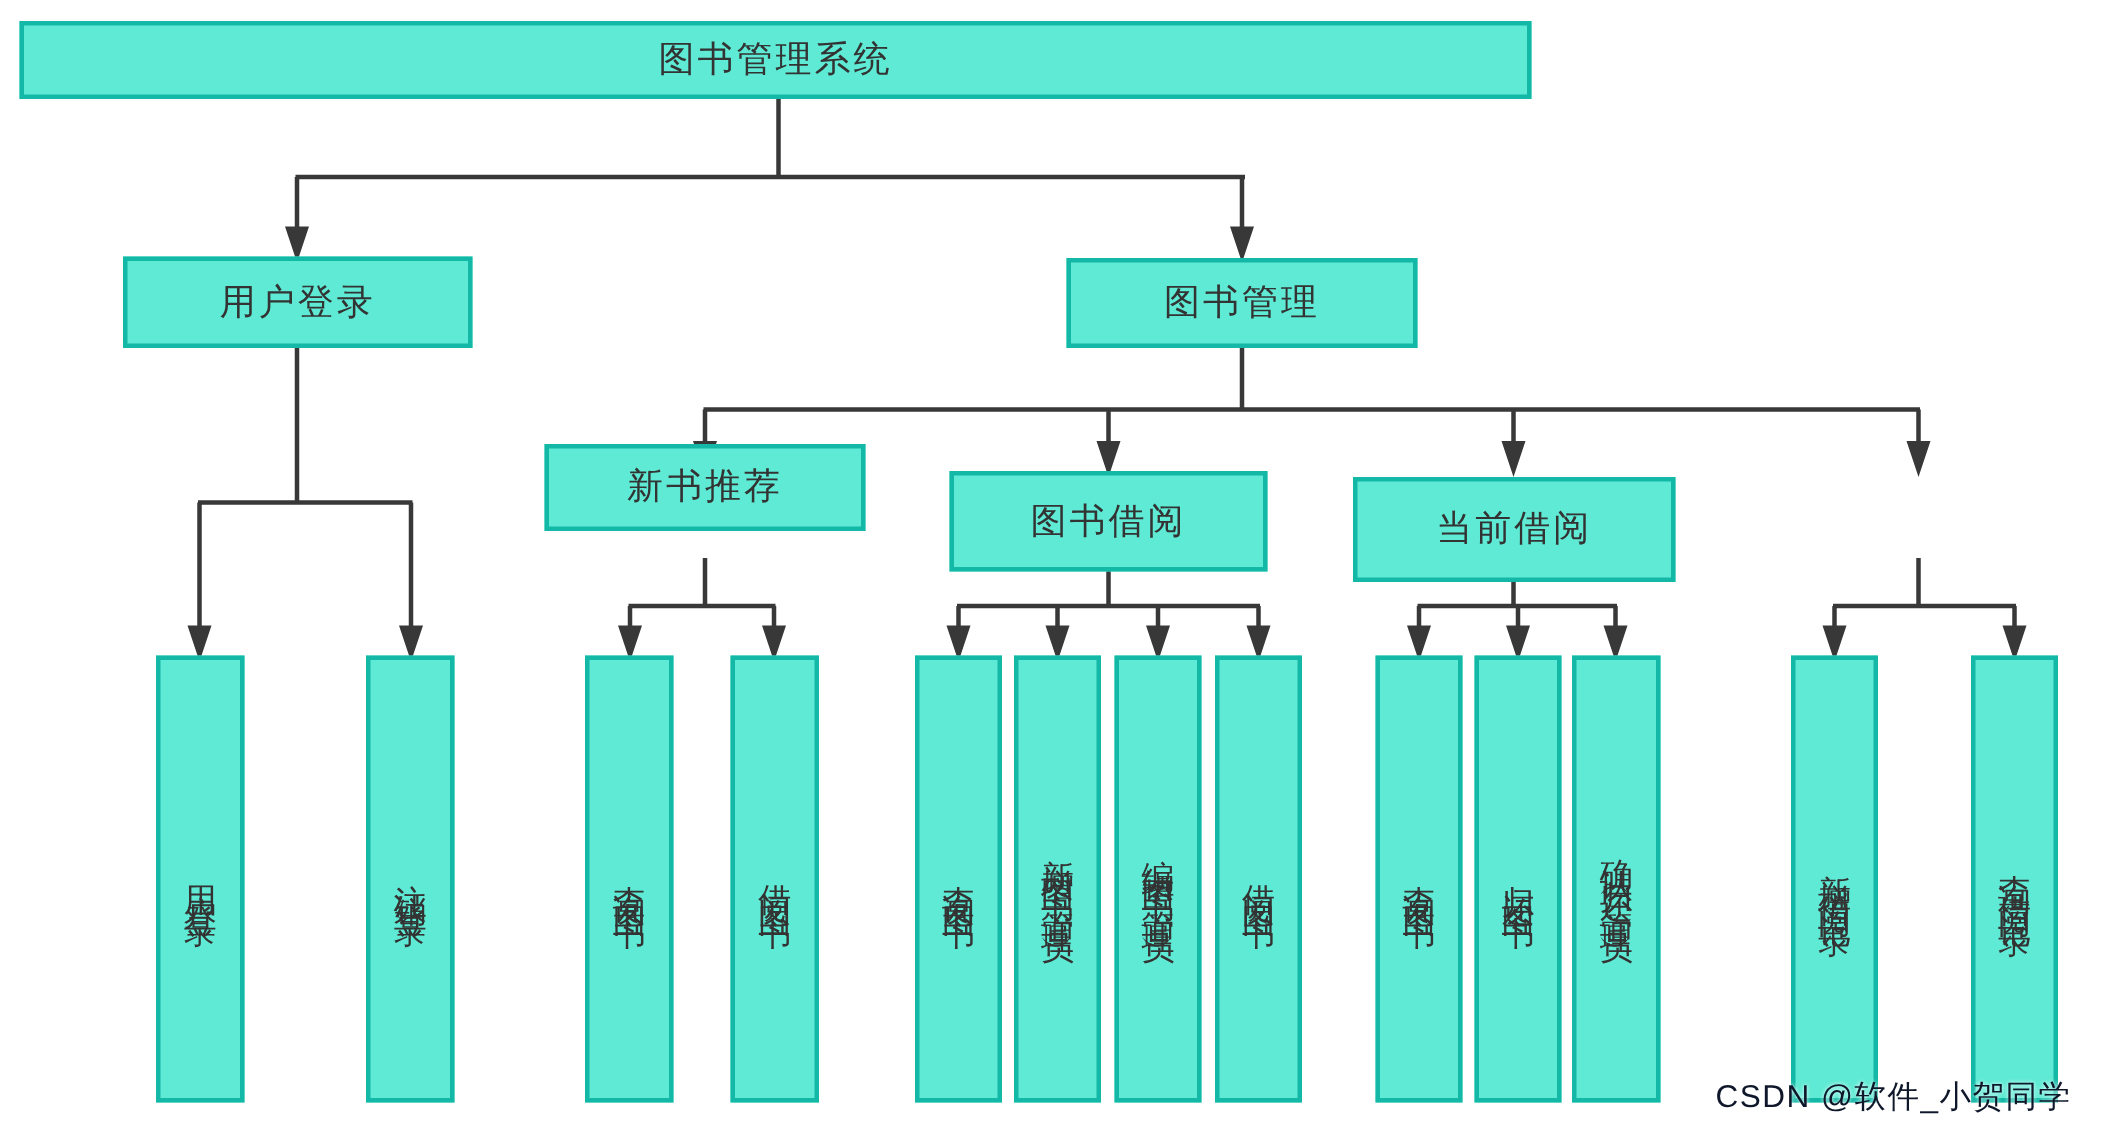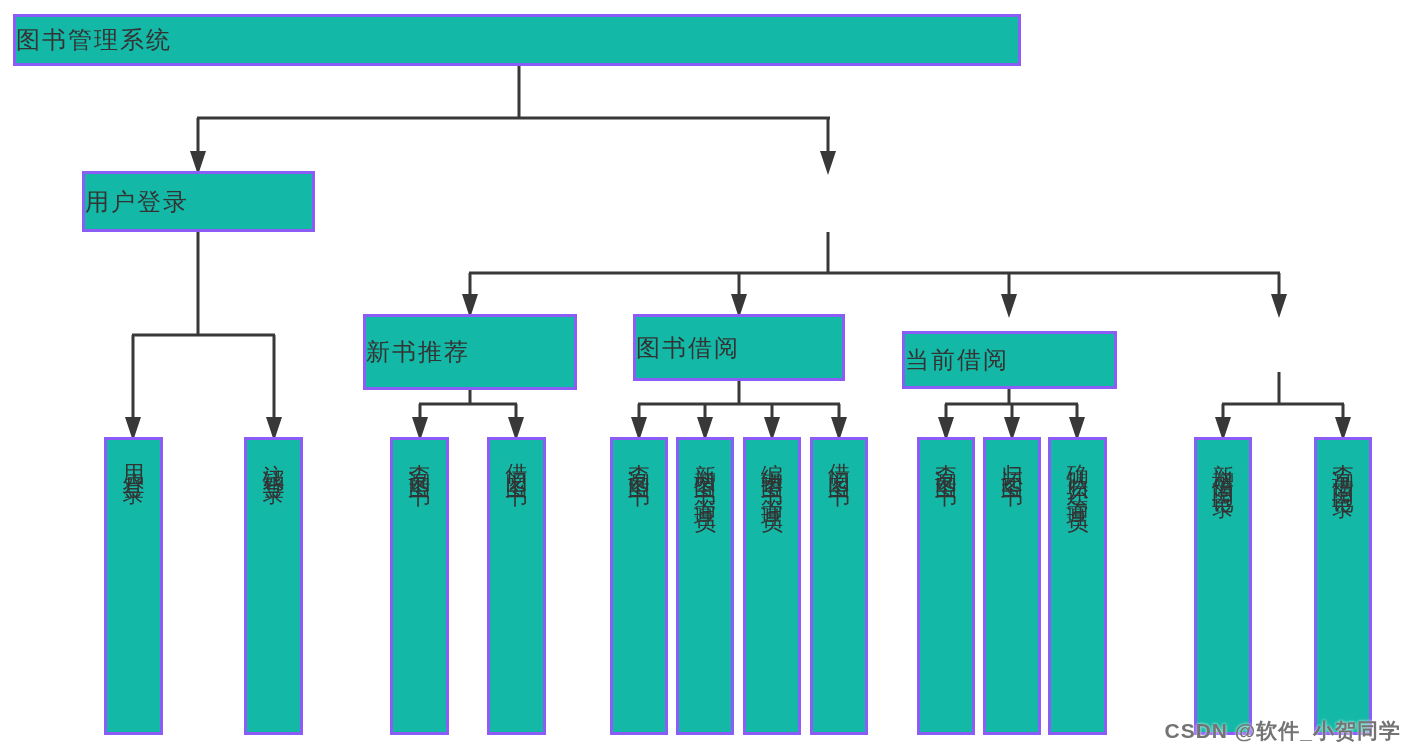--- a/index.html
+++ b/index.html
@@ -13,49 +13,48 @@
     overflow: hidden;
   }
   .connectors {
     position: absolute;
     left: 0; top: 0;
     width: 1405px; height: 747px;
     pointer-events: none;
   }
   .node {
     position: absolute;
-    border: 3px solid #8b5cf6;
-    background: #14b8a6;
+    border: 3px solid #14b8a6;
+    background: #5eead4;
     display: flex;
     align-items: center;
-    justify-content: flex-start;
+    justify-content: center;
     color: #333333;
     font-size: 24px;
     letter-spacing: 2px;
     line-height: 1;
     z-index: 2;
   }
   .node.v {
     writing-mode: vertical-rl;
     text-orientation: mixed;
     font-size: 22px;
     letter-spacing: 7px;
     padding: 6px 0;
   }
   .watermark {
     position: absolute;
-    right: 4px;
+    right: 24px;
     bottom: 2px;
     font-size: 21px;
-    color: #737373;
+    color: #0f172a;
     letter-spacing: 1px;
     text-shadow: 0 0 3px #ffffff;
     z-index: 3;
     white-space: nowrap;
-    font-weight: bold;
   }
 </style>
 </head>
 <body>
 
 <div class="canvas">
 
   <svg class="connectors" viewBox="0 0 1405 747" xmlns="http://www.w3.org/2000/svg">
 
     <path d="M519,66 V118 M197,118 H830 M198,118 V152 M828,118 V152
@@ -75,28 +74,31 @@
              M1215,417 H1231 L1223,441 Z M1335,417 H1351 L1343,441 Z" fill="#383838" stroke="none"></path>
   </svg>
 
   <div class="node" style="left:13px;top:14px;width:1008px;height:52px">
     <span>图书管理系统</span>
   </div>
 
   <div class="node" style="left:82px;top:171px;width:233px;height:61px">
     <span>用户登录</span>
   </div>
+  <div class="node" style="left:711px;top:172px;width:234px;height:60px">
+    <span>图书管理</span>
+  </div>
 
-  <div class="node" style="left:363px;top:314px;width:214px;height:76px">
+  <div class="node" style="left:363px;top:296px;width:214px;height:58px">
     <span>新书推荐</span>
   </div>
   <div class="node" style="left:633px;top:314px;width:212px;height:67px">
     <span>图书借阅</span>
   </div>
-  <div class="node" style="left:902px;top:331px;width:215px;height:58px">
+  <div class="node" style="left:902px;top:318px;width:215px;height:70px">
     <span>当前借阅</span>
   </div>
 
   <div class="node v" style="left:104px;top:437px;width:59px;height:298px">
     <span>用户登录</span>
   </div>
   <div class="node v" style="left:244px;top:437px;width:59px;height:298px">
     <span>注销登录</span>
   </div>
 

